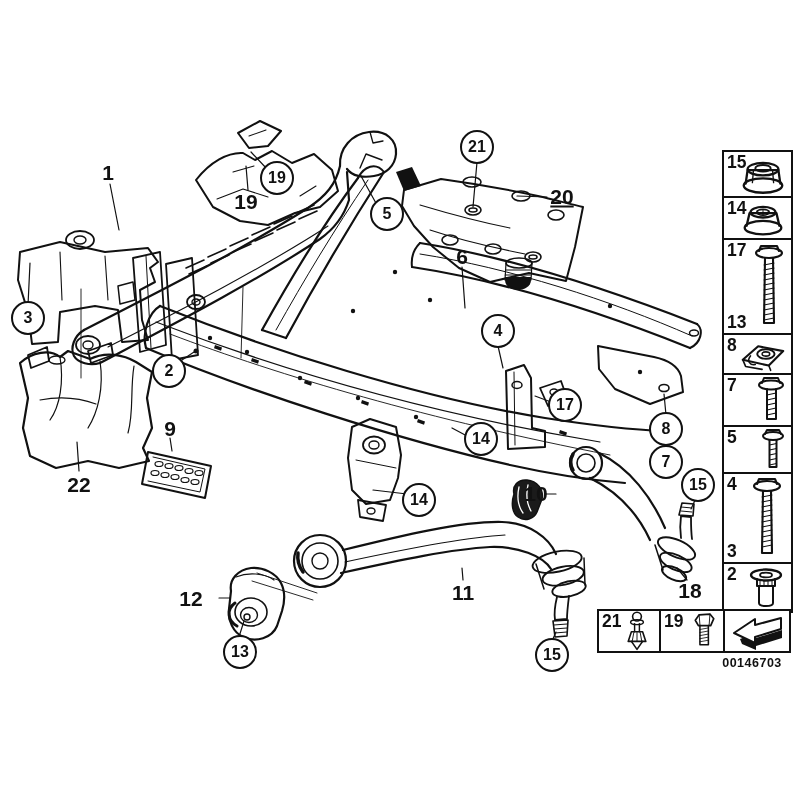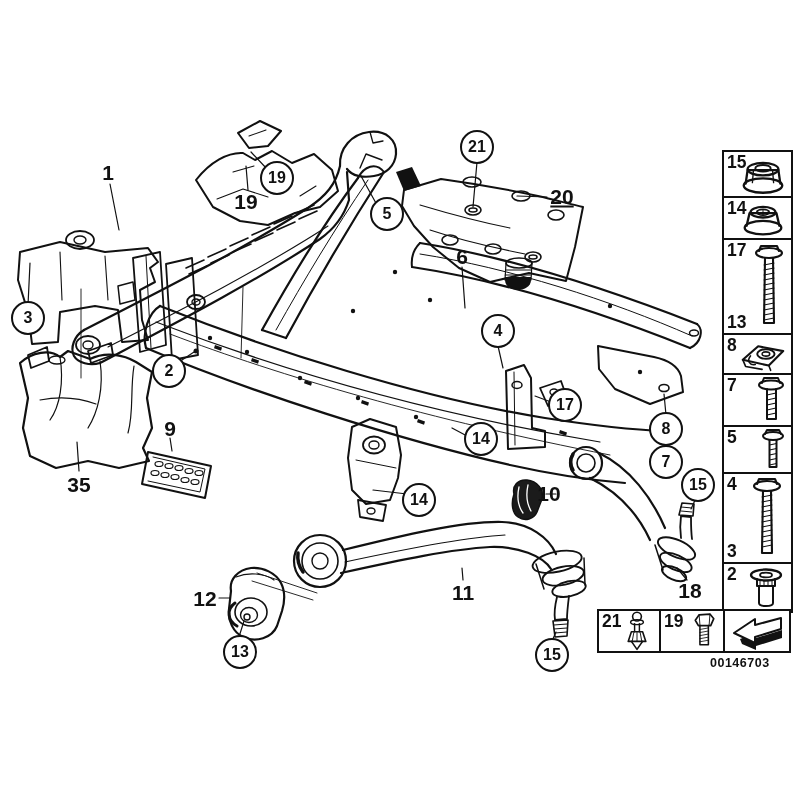--- a/index.html
+++ b/index.html
@@ -21,21 +21,21 @@
   .pbox .lbl{position:absolute;left:3px;top:0px;font-weight:700;font-size:17.5px;line-height:1.15;}
   .pbox .lbl2{position:absolute;left:3px;bottom:1px;font-weight:700;font-size:17.5px;line-height:1.15;}
   .pbox svg{position:absolute;right:2px;top:50%;transform:translateY(-50%);}
   .pbox.tall svg{right:4px;}
   
   .bottom-row{position:absolute;left:597px;top:609px;height:44px;display:flex;z-index:4;background:#fff;}
   .bcell{position:relative;border:2px solid #111;box-sizing:border-box;height:44px;background:#fff;}
   .bcell + .bcell{margin-left:-2px;}
   .bcell .lbl{position:absolute;left:3px;top:0px;font-weight:700;font-size:17.5px;}
   .bcell svg{position:absolute;right:3px;top:50%;transform:translateY(-50%);}
-  .img-code{position:absolute;left:710px;top:656px;width:84px;
+  .img-code{position:absolute;left:710px;top:656px;width:84px;text-align:center;
             font-weight:700;font-size:12.5px;letter-spacing:.5px;z-index:4;}
   .stroke{stroke:#111;fill:none;stroke-linecap:round;stroke-linejoin:round;}
 </style>
 </head>
 <body>
 
 <div class="stage">
 
   <svg class="artwork" width="800" height="800" viewBox="0 0 800 800" aria-hidden="true">
     <g class="stroke" stroke-width="2">
@@ -248,35 +248,35 @@
   <div id="callout-layer">
       <div class="callout plain" style="left: 108px; top: 172px;">1</div>
       <div class="callout circle" style="left: 169px; top: 371px;">2</div>
       <div class="callout circle" style="left: 28px; top: 318px;">3</div>
       <div class="callout circle" style="left: 498px; top: 331px;">4</div>
       <div class="callout circle" style="left: 387px; top: 214px;">5</div>
       <div class="callout plain" style="left: 462px; top: 256px;">6</div>
       <div class="callout circle" style="left: 666px; top: 429px;">8</div>
       <div class="callout circle" style="left: 666px; top: 462px;">7</div>
       <div class="callout plain" style="left: 170px; top: 428px;">9</div>
-      <div class="callout plain" style="left: 549px; top: 493px;">10</div>
+      <div class="callout plain" style="left: 536px; top: 493px;">10</div>
       <div class="callout plain" style="left: 463px; top: 592px; text-align: right;">11</div>
-      <div class="callout plain" style="left: 205px; top: 598px;">12</div>
+      <div class="callout plain" style="left: 191px; top: 598px;">12</div>
       <div class="callout circle" style="left: 240px; top: 652px;">13</div>
       <div class="callout circle" style="left: 481px; top: 439px;">14</div>
       <div class="callout circle" style="left: 419px; top: 500px;">14</div>
       <div class="callout circle" style="left: 698px; top: 485px;">15</div>
       <div class="callout circle" style="left: 552px; top: 655px;">15</div>
       <div class="callout plain" style="left: 690px; top: 590px;">18</div>
       <div class="callout circle" style="left: 565px; top: 405px;">17</div>
       <div class="callout plain" style="left: 246px; top: 201px;">19</div>
       <div class="callout circle" style="left: 277px; top: 178px;">19</div>
       <div class="callout plain" style="left: 562px; top: 196px; text-decoration: underline;">20</div>
       <div class="callout circle" style="left: 477px; top: 147px;">21</div>
-      <div class="callout plain" style="left: 79px; top: 484px;">35</div>
+      <div class="callout plain" style="left: 79px; top: 484px;">22</div>
     </div>
 
   <div class="sidebar">
     <div class="pbox" style="height:46px">
       <span class="lbl">15</span>
       <svg width="52" height="42" viewBox="0 0 54 42">
         <g class="stroke" stroke-width="2.4">
           <ellipse cx="27" cy="33" rx="20" ry="7.5"></ellipse>
           <path d="M9,31 L11,17 L43,17 L45,31"></path>
           <ellipse cx="27" cy="16" rx="16" ry="6.5"></ellipse>

